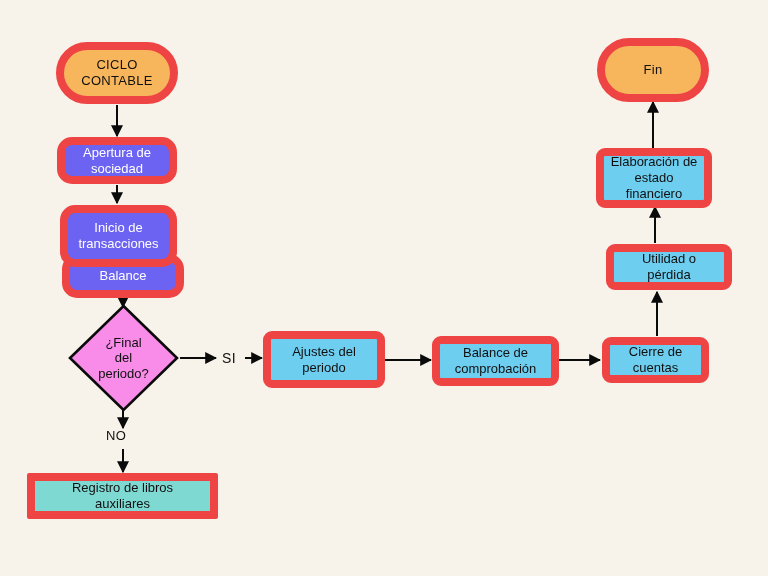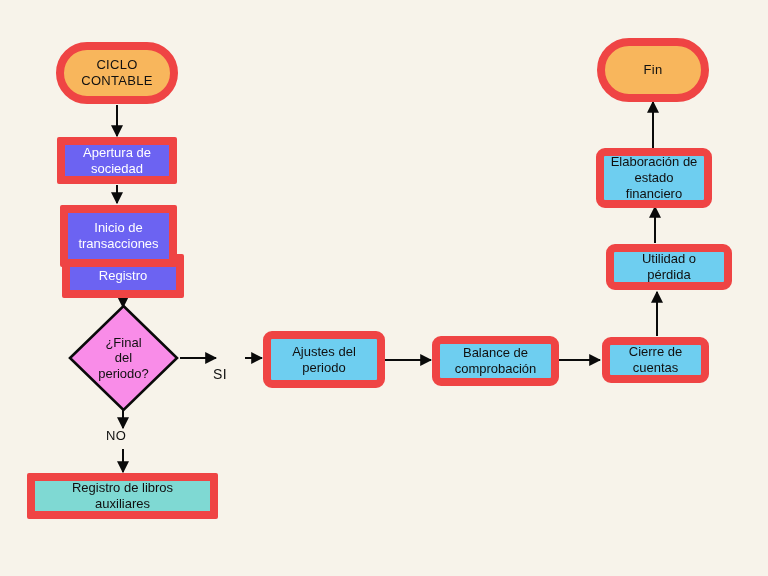--- a/index.html
+++ b/index.html
@@ -38,21 +38,21 @@
     white-space: pre-line;
   }
   .node.terminal {
     border-radius: 999px;
     background: #f8b65c;
     color: #111111;
     font-size: 13px;
     letter-spacing: 0.3px;
   }
   .node.process-purple {
-    border-radius: 2px;
+    border-radius: 15px;
     background: #6c63f2;
     color: #ffffff;
     font-size: 13px;
   }
   .node.process-blue {
     border-radius: 9px;
     background: #6ecef0;
     color: #101010;
     font-size: 13px;
   }
@@ -128,21 +128,21 @@
     <span>Apertura de
 sociedad</span>
   </div>
 
   <div class="node process-purple z-mid" style="left:60px; top:205px; width:117px; height:62px;">
     <span>Inicio de
 transacciones</span>
   </div>
 
   <div class="node process-purple" style="left:62px; top:254px; width:122px; height:44px;">
-    <span>Registro</span>
+    <span>Balance</span>
   </div>
 
   <div class="node decision" style="left:68px; top:304px; width:111px; height:108px;">
     <svg class="diamond-shape" viewBox="0 0 111 108" preserveAspectRatio="none">
       <polygon points="55.5,2 109,54 55.5,106 2,54" fill="#f98ce8" stroke="#0a0a0a" stroke-width="2.6"></polygon>
     </svg>
     <span class="diamond-label">¿Final
 del
 periodo?</span>
   </div>
@@ -175,17 +175,17 @@
   <div class="node process-blue" style="left:596px; top:148px; width:116px; height:60px;">
     <span>Elaboración de
 estado
 financiero</span>
   </div>
 
   <div class="node terminal" style="left:597px; top:38px; width:112px; height:64px;">
     <span>Fin</span>
   </div>
 
-  <div class="edge-label z-front" style="left:213px; top:350px;margin-top:16px;">SI</div>
+  <div class="edge-label z-front" style="left:222px; top:350px;">SI</div>
 
   <div class="edge-label z-front" style="left:106px; top:428px; font-size:13px;">NO</div>
 
 </div>
 
 </body></html>

